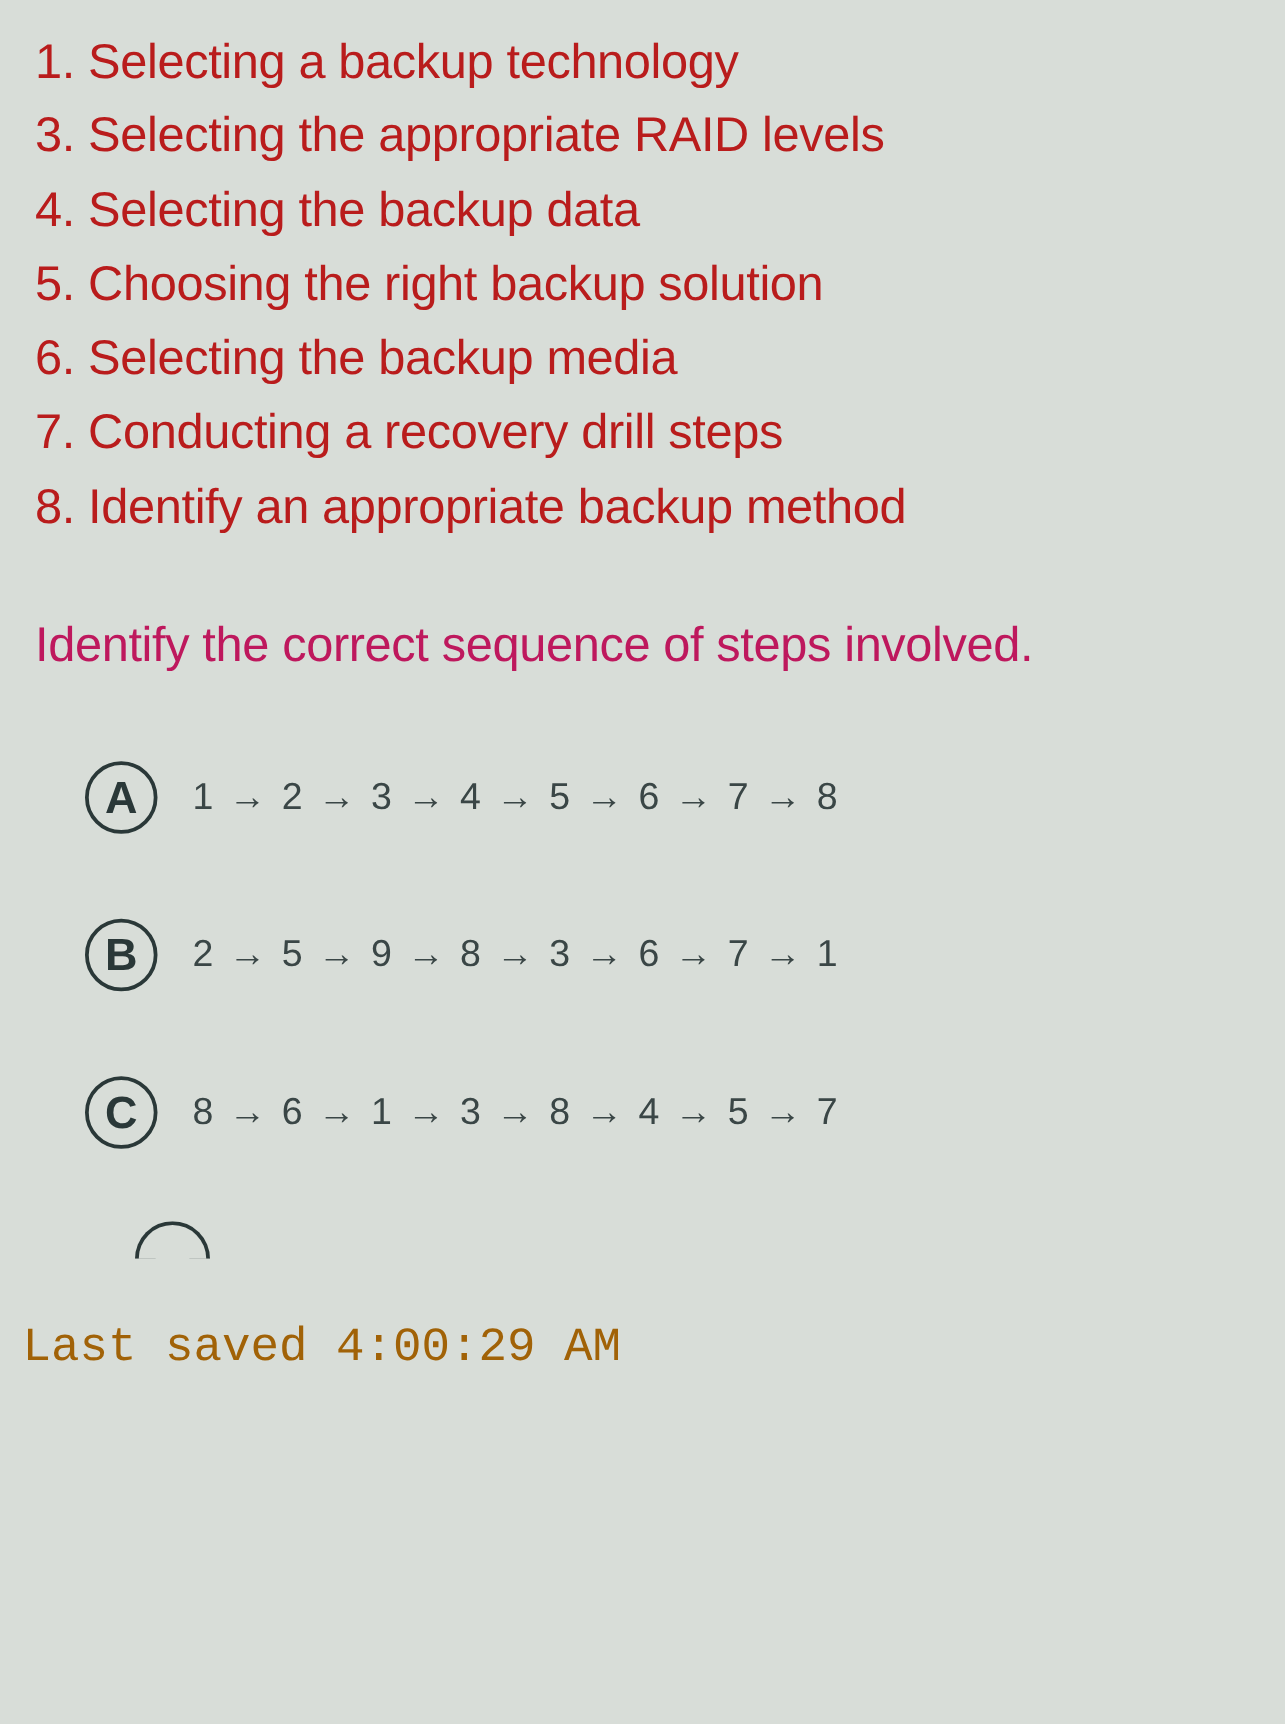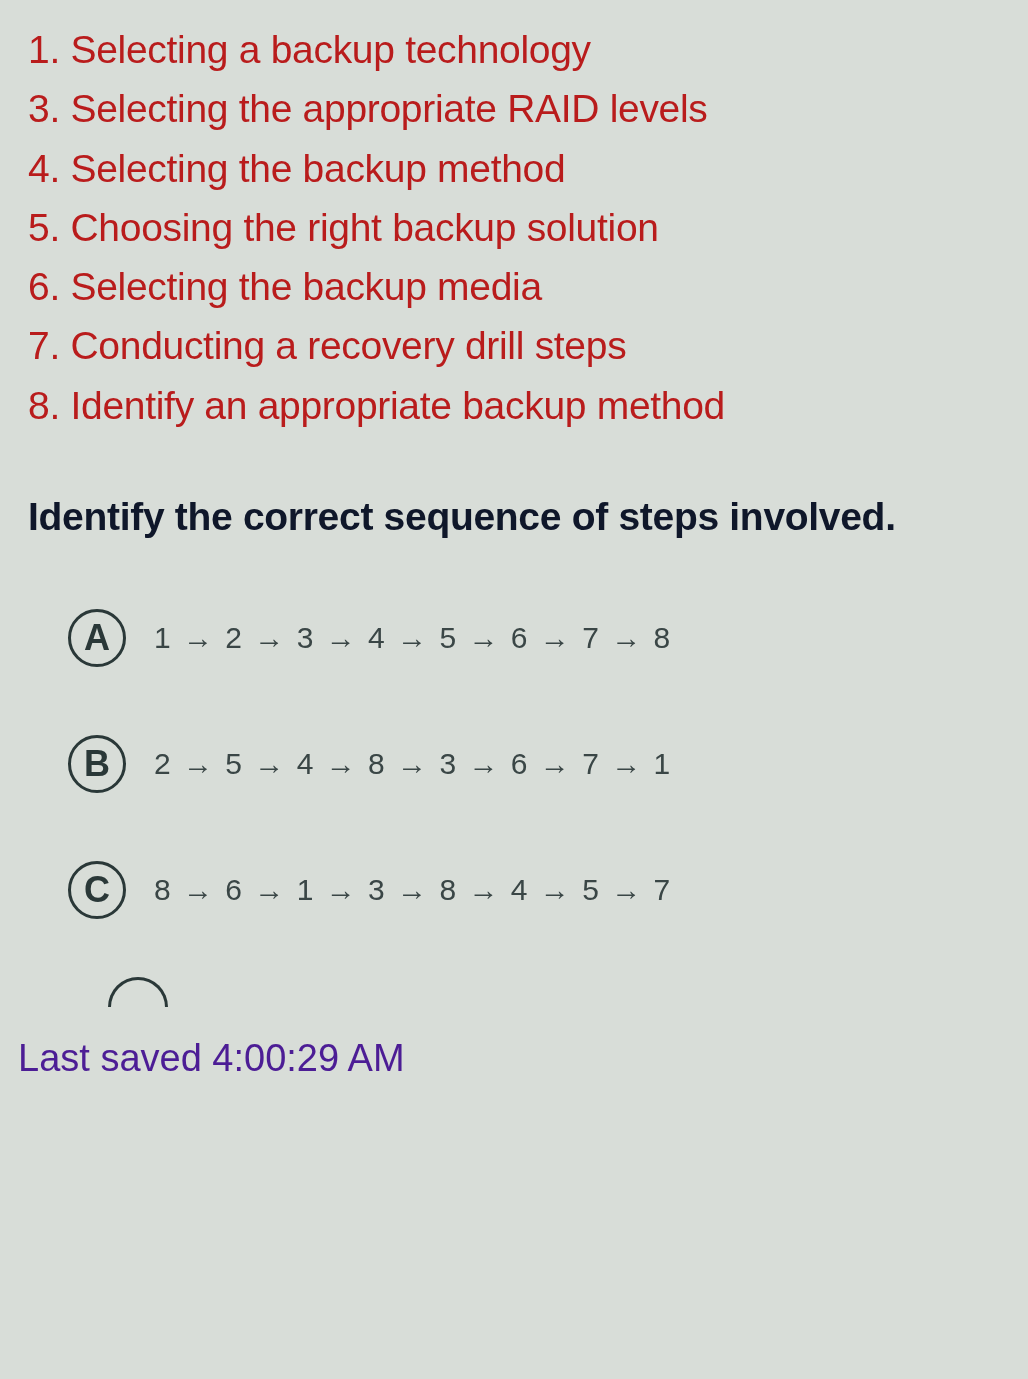--- a/index.html
+++ b/index.html
@@ -28,25 +28,24 @@
       letter-spacing: -0.3px;
     }
     .step-number {
       display: inline;
     }
     .step-text {
       display: inline;
     }
     .question-text {
       font-size: 39px;
-      color: #0f172a;
+      color: #be185d;
       margin-top: 60px;
       margin-bottom: 70px;
       letter-spacing: -0.3px;
-      font-weight: bold;
     }
     .options {
       padding-left: 40px;
     }
     .option {
       display: flex;
       align-items: center;
       margin-bottom: 68px;
       cursor: pointer;
     }
@@ -74,40 +73,41 @@
       height: 30px;
       border: 3.5px solid #2a3838;
       border-bottom: none;
       border-top-left-radius: 30px;
       border-top-right-radius: 30px;
       margin-left: 40px;
       margin-top: -10px;
     }
     .last-saved {
       font-size: 38px;
-      color: #4c1d95;
-      margin-top: 30px;
+      color: #a16207;
+      margin-top: 50px;
       margin-left: -10px;
+      font-family: Liberation Mono, monospace;
     }
   </style>
 </head>
 <body>
 
 <ol class="steps-list">
   <li>
     <span class="step-number">1.</span>
     <span class="step-text">Selecting a backup technology</span>
   </li>
   <li>
     <span class="step-number">3.</span>
     <span class="step-text">Selecting the appropriate RAID levels</span>
   </li>
   <li>
     <span class="step-number">4.</span>
-    <span class="step-text">Selecting the backup method</span>
+    <span class="step-text">Selecting the backup data</span>
   </li>
   <li>
     <span class="step-number">5.</span>
     <span class="step-text">Choosing the right backup solution</span>
   </li>
   <li>
     <span class="step-number">6.</span>
     <span class="step-text">Selecting the backup media</span>
   </li>
   <li>
@@ -122,21 +122,21 @@
 
 <div class="question-text">Identify the correct sequence of steps involved.</div>
 
 <div class="options">
   <div class="option">
     <div class="option-letter">A</div>
     <div class="option-sequence">1 → 2 → 3 → 4 → 5 → 6 → 7 → 8</div>
   </div>
   <div class="option">
     <div class="option-letter">B</div>
-    <div class="option-sequence">2 → 5 → 4 → 8 → 3 → 6 → 7 → 1</div>
+    <div class="option-sequence">2 → 5 → 9 → 8 → 3 → 6 → 7 → 1</div>
   </div>
   <div class="option">
     <div class="option-letter">C</div>
     <div class="option-sequence">8 → 6 → 1 → 3 → 8 → 4 → 5 → 7</div>
   </div>
   <div class="partial-option"></div>
 </div>
 
 <div class="last-saved">Last saved 4:00:29 AM</div>
 

